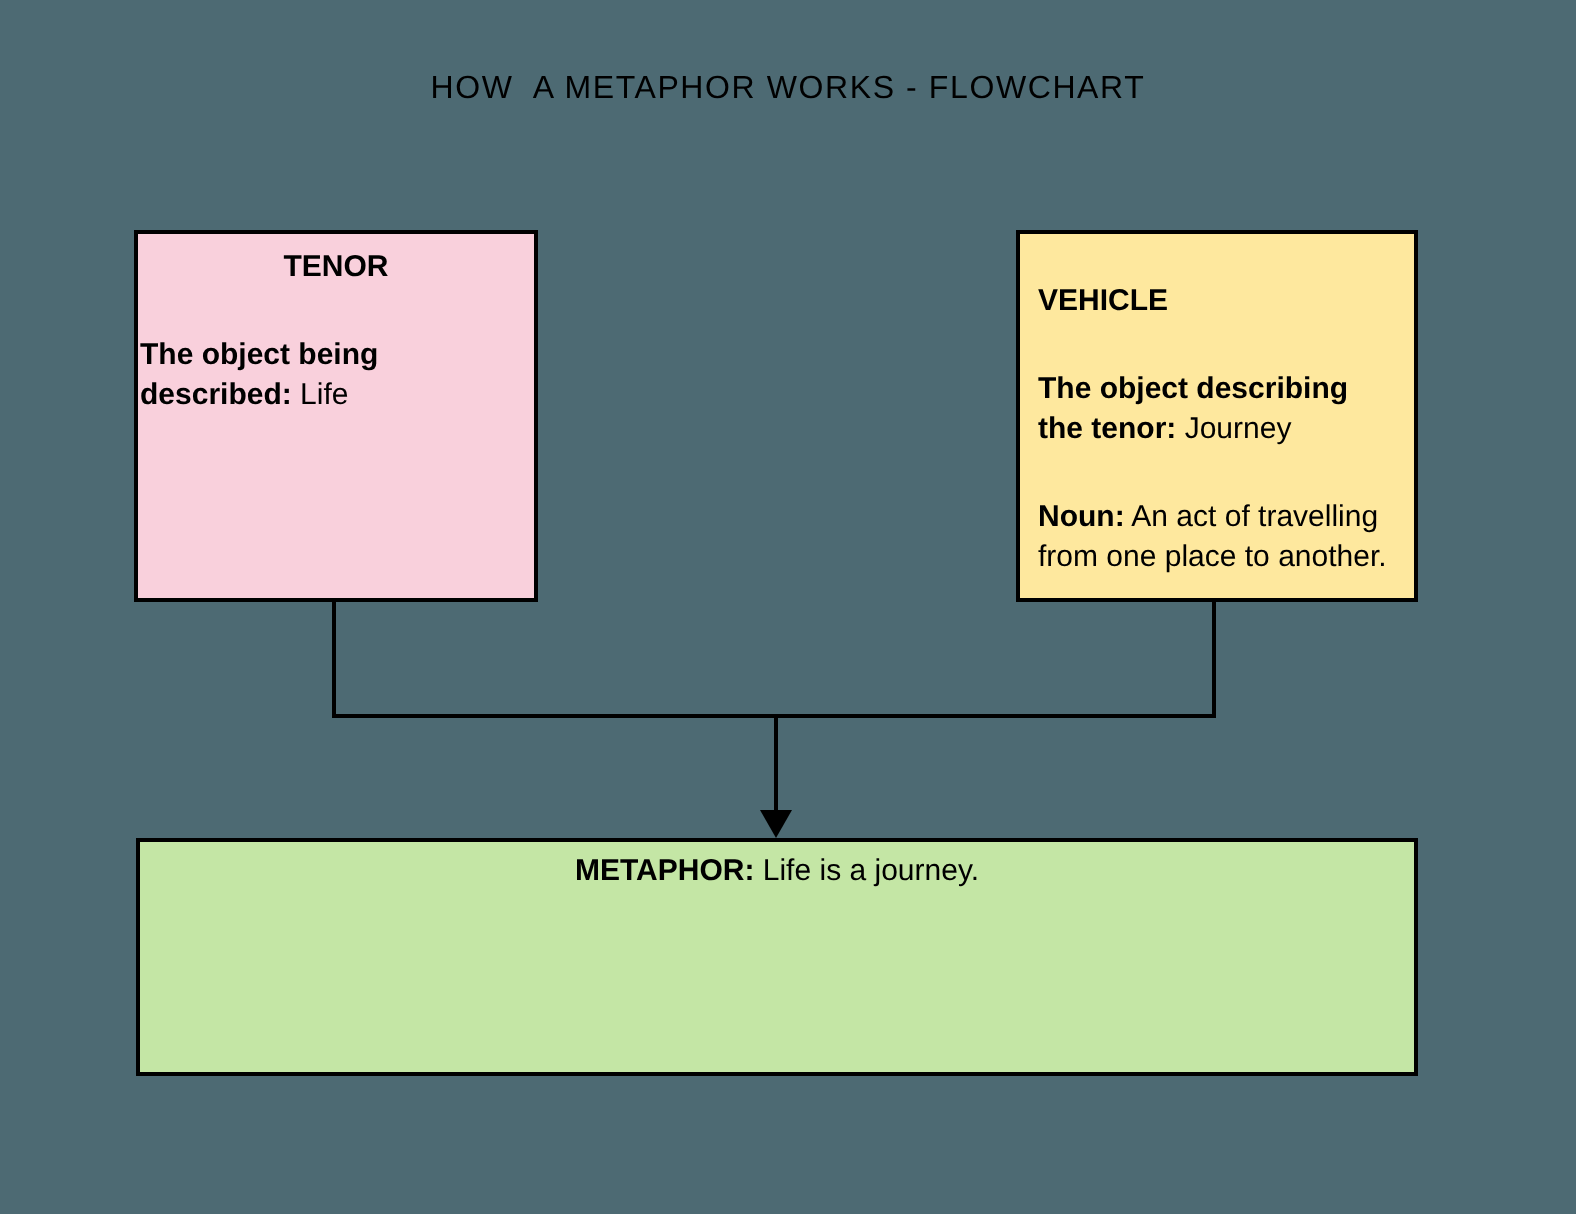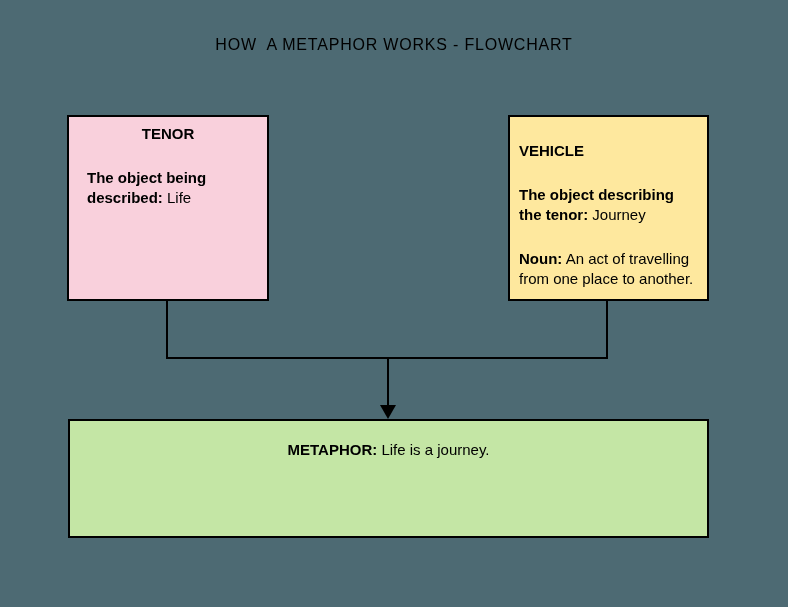--- a/index.html
+++ b/index.html
@@ -28,31 +28,31 @@
   .box {
     position: absolute;
     box-sizing: border-box;
     border: 2px solid #000;
     font-size: 15px;
     line-height: 20px;
   }
   .box-tenor {
     left: 67px; top: 115px;
     width: 202px; height: 186px;
-    padding: 7px 18px;
+    padding: 7px 1px;
   }
   .box-vehicle {
     left: 508px; top: 115px;
     width: 201px; height: 186px;
     padding: 24px 9px;
   }
   .box-result {
     left: 68px; top: 419px;
     width: 641px; height: 119px;
-    padding: 19px 22px;
+    padding: 5px 22px;
     text-align: center;
   }
   .box-heading {
     font-weight: bold;
     margin: 0 0 24px 0;
   }
   .box-heading.centered { text-align: center; }
   .field { margin: 0 0 24px 0; }
   .field:last-child { margin-bottom: 0; }
   .field-label { font-weight: bold; }

